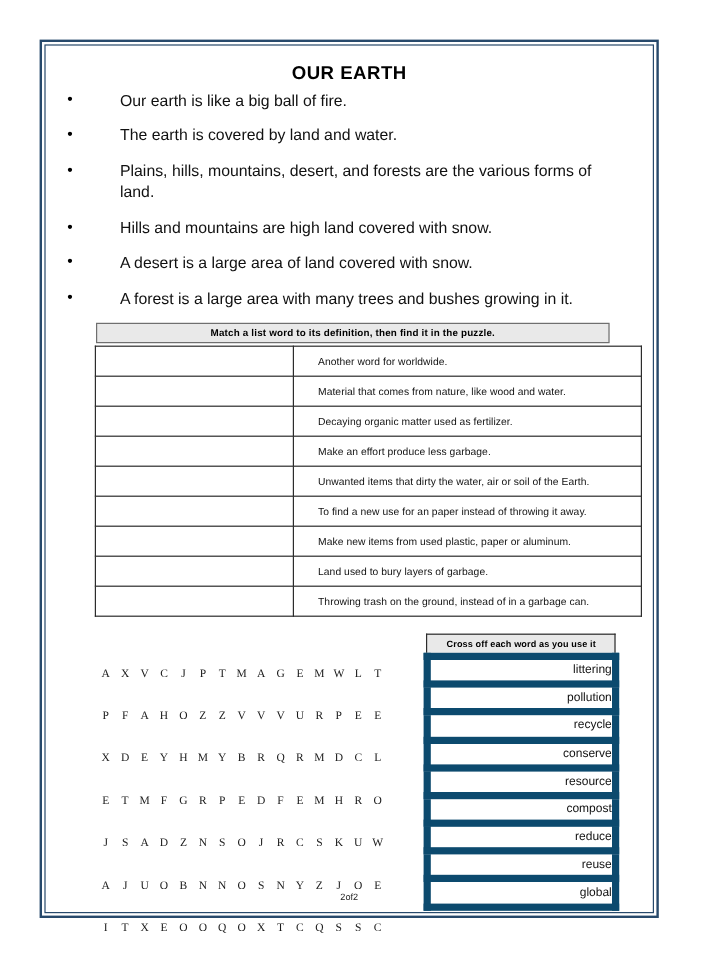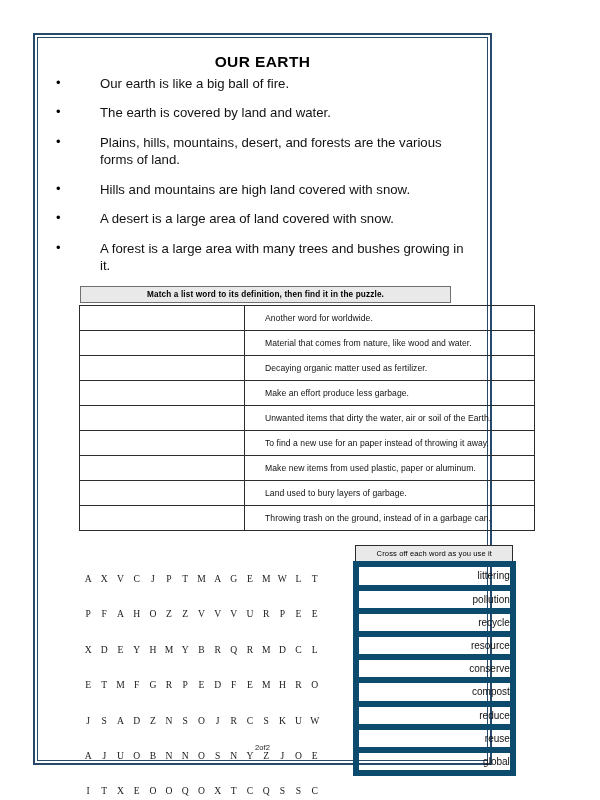--- a/index.html
+++ b/index.html
@@ -11,21 +11,21 @@
     width: 600px;
     height: 800px;
     font-family: "Liberation Sans", sans-serif;
     position: relative;
     overflow: hidden;
   }
   #page {
     position: absolute;
     left: 33px;
     top: 33px;
-    width: 459px;
+    width: 516px;
     height: 732px;
     border: 2px solid #27496b;
     box-sizing: border-box;
     background: #ffffff;
   }
   #page-inner {
     position: absolute;
     left: 2px;
     top: 2px;
     right: 2px;
@@ -125,21 +125,21 @@
   }
   table.bank {
     border-collapse: collapse;
     width: 163px;
     table-layout: fixed;
   }
   table.bank th {
     border: 1px solid #2c2c2c;
     background: #e9e9e9;
     font-size: 7.6px;
-    font-weight: normal;
+    font-weight: bold;
     color: #000;
     padding: 3px 12px;
     letter-spacing: 0.1px;
   }
   table.bank td {
     border: 6px solid #0c4a6e;
     font-size: 10px;
     color: #111;
     text-align: right;
     padding: 3.1px 0;
@@ -246,24 +246,24 @@
             <tr>
               <td>littering</td>
             </tr>
             <tr>
               <td>pollution</td>
             </tr>
             <tr>
               <td>recycle</td>
             </tr>
             <tr>
+              <td>conserve</td>
+            </tr>
+            <tr>
               <td>resource</td>
-            </tr>
-            <tr>
-              <td>conserve</td>
             </tr>
             <tr>
               <td>compost</td>
             </tr>
             <tr>
               <td>reduce</td>
             </tr>
             <tr>
               <td>reuse</td>
             </tr>

